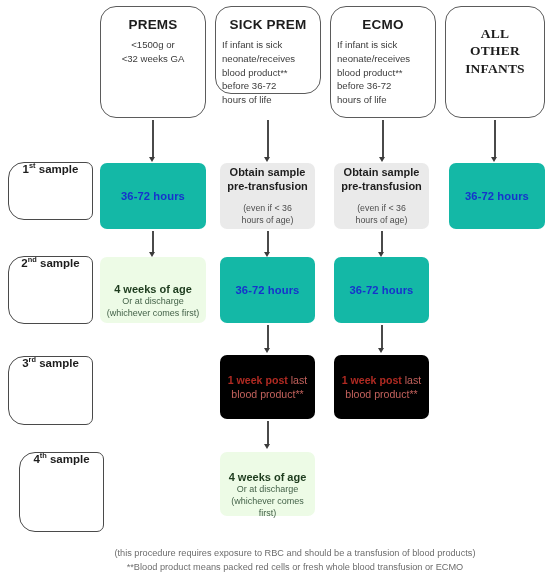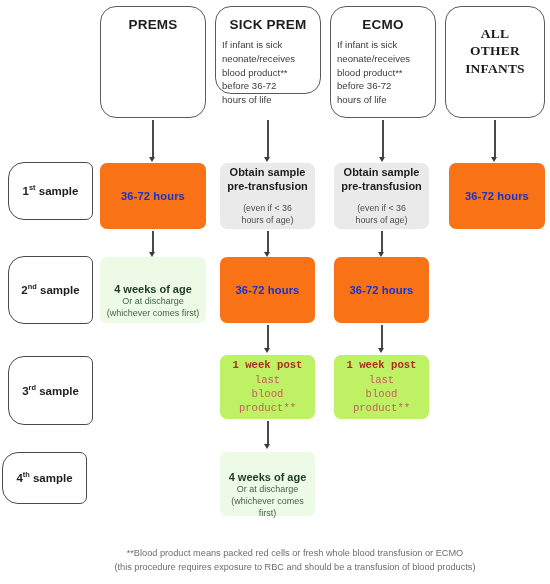--- a/index.html
+++ b/index.html
@@ -44,21 +44,21 @@
     color: #3c3c3c;
     font-weight: 400;
   }
 
   
   .sample-card {
     border: 1.2px solid #4a4a4a;
     border-radius: 16px 7px 7px 16px;
     background: #ffffff;
     display: flex;
-    align-items: center;
+    align-items: flex-start;
     justify-content: center;
     font-size: 11.5px;
     font-weight: bold;
     color: #1d1d1d;
   }
   .sample-card sup {
     font-size: 7.4px;
     vertical-align: super;
     line-height: 0;
   }
@@ -66,24 +66,24 @@
   
   .cell {
     border-radius: 7px;
     display: flex;
     flex-direction: column;
     align-items: center;
     justify-content: center;
     text-align: center;
     padding: 4px 5px;
   }
-  .cell.blue  { background: #f97316; }
+  .cell.blue  { background: #14b8a6; }
   .cell.green { background: #edfbe6; }
   .cell.grey  { background: #eaeaea; }
-  .cell.pink  { background: #bef264; font-family: Liberation Mono, monospace; }
+  .cell.pink  { background: #000000; }
 
   .t-blue {
     color: #1633cc;
     font-weight: bold;
     font-size: 11.2px;
     letter-spacing: .1px;
   }
   .t-green-main {
     color: #1d3b1d;
     font-weight: bold;
@@ -145,20 +145,21 @@
     font-size: 9.2px;
     line-height: 1.55;
     color: #6d6d6d;
   }
 </style>
 </head>
 <body>
 
 <div class="abs cat-card" style="left:100px; top:6px; width:106px; height:112px;">
   <div class="cat-title">PREMS</div>
+  <div class="cat-sub">&lt;1500g or<br>&lt;32 weeks GA</div>
 </div>
 
 <div class="abs cat-card" style="left:215px; top:6px; width:106px; height:88px;">
   <div class="cat-title">SICK PREM</div>
   <div class="cat-sub" style="text-align:left;">If infant is sick<br>neonate/receives<br>blood product**<br>before 36-72<br>hours of life</div>
 </div>
 
 <div class="abs cat-card" style="left:330px; top:6px; width:106px; height:112px;">
   <div class="cat-title">ECMO</div>
   <div class="cat-sub" style="text-align:left;">If infant is sick<br>neonate/receives<br>blood product**<br>before 36-72<br>hours of life</div>
@@ -196,21 +197,21 @@
     <span>2</span><sup>nd</sup>
     <span>sample</span>
   </span>
 </div>
 <div class="abs sample-card" style="left:8px; top:356px; width:85px; height:69px;">
   <span>
     <span>3</span><sup>rd</sup>
     <span>sample</span>
   </span>
 </div>
-<div class="abs sample-card" style="left:2px; top:452px; width:85px; height:52px;">
+<div class="abs sample-card" style="left:19px; top:452px; width:85px; height:80px;">
   <span>
     <span>4</span><sup>th</sup>
     <span>sample</span>
   </span>
 </div>
 
 <div class="abs cell blue" style="left:100px; top:163px; width:106px; height:66px;">
   <div class="t-blue">36-72 hours</div>
 </div>
 
@@ -279,15 +280,15 @@
   <div class="shaft" style="height:23px;"></div>
     <div class="head"></div>
 </div>
 
 <div class="abs cell green" style="left:220px; top:452px; width:95px; height:64px;">
   <div class="t-green-main">4 weeks of age</div>
   <div class="t-green-sub">Or at discharge<br>(whichever comes first)</div>
 </div>
 
 <div class="abs footnote" style="left:50px; top:546px; width:490px;">
+  <div>(this procedure requires exposure to RBC and should be a transfusion of blood products)</div>
   <div>**Blood product means packed red cells or fresh whole blood transfusion or ECMO</div>
-  <div>(this procedure requires exposure to RBC and should be a transfusion of blood products)</div>
 </div>
 
 </body></html>

